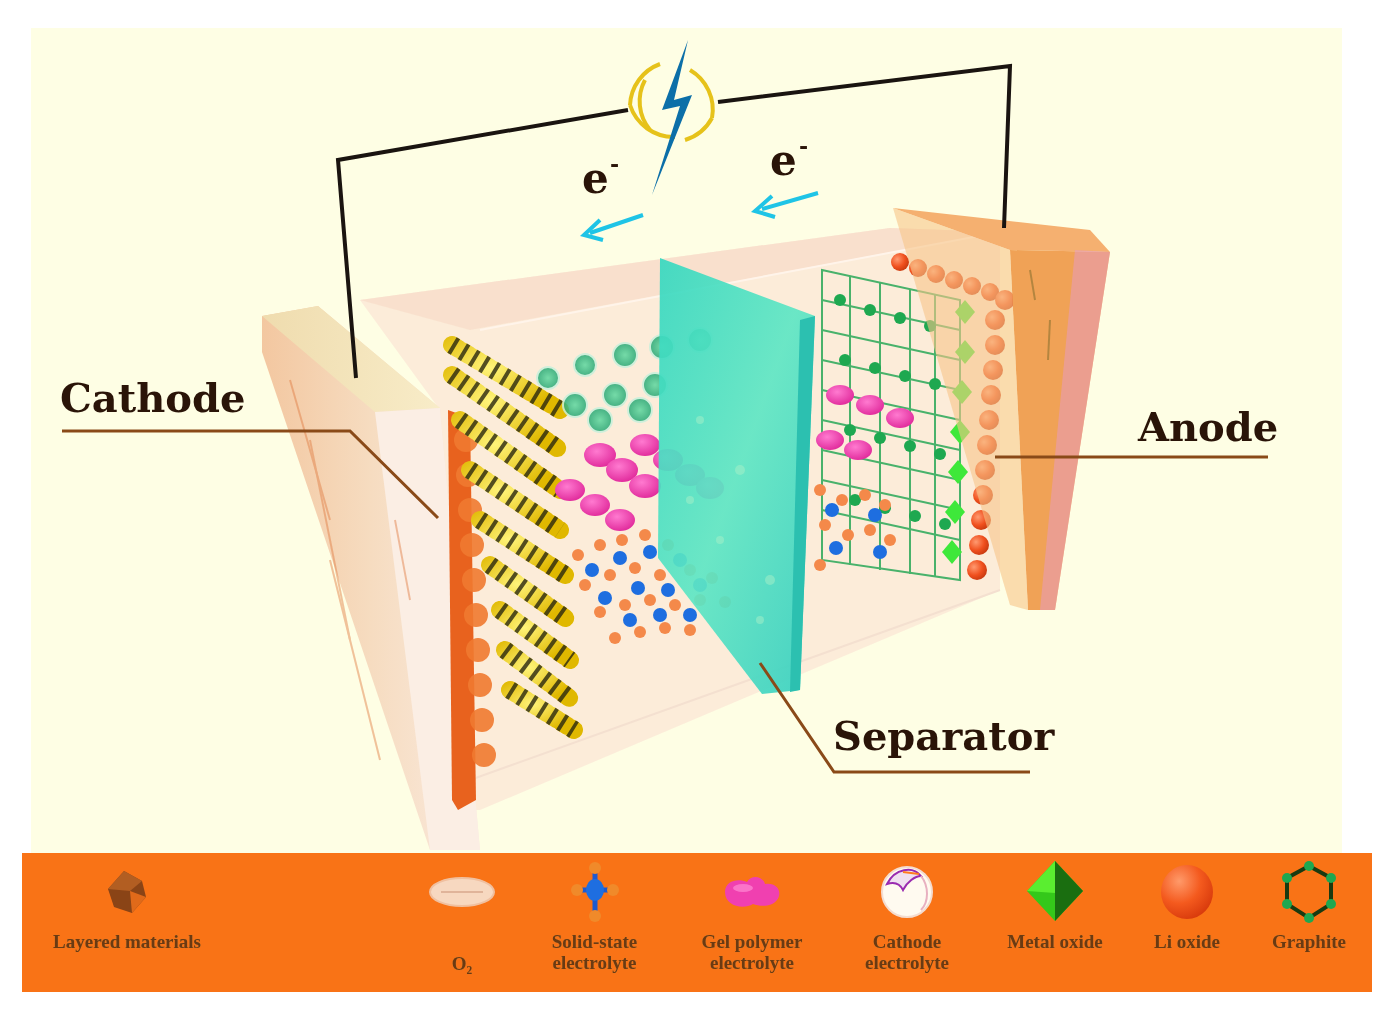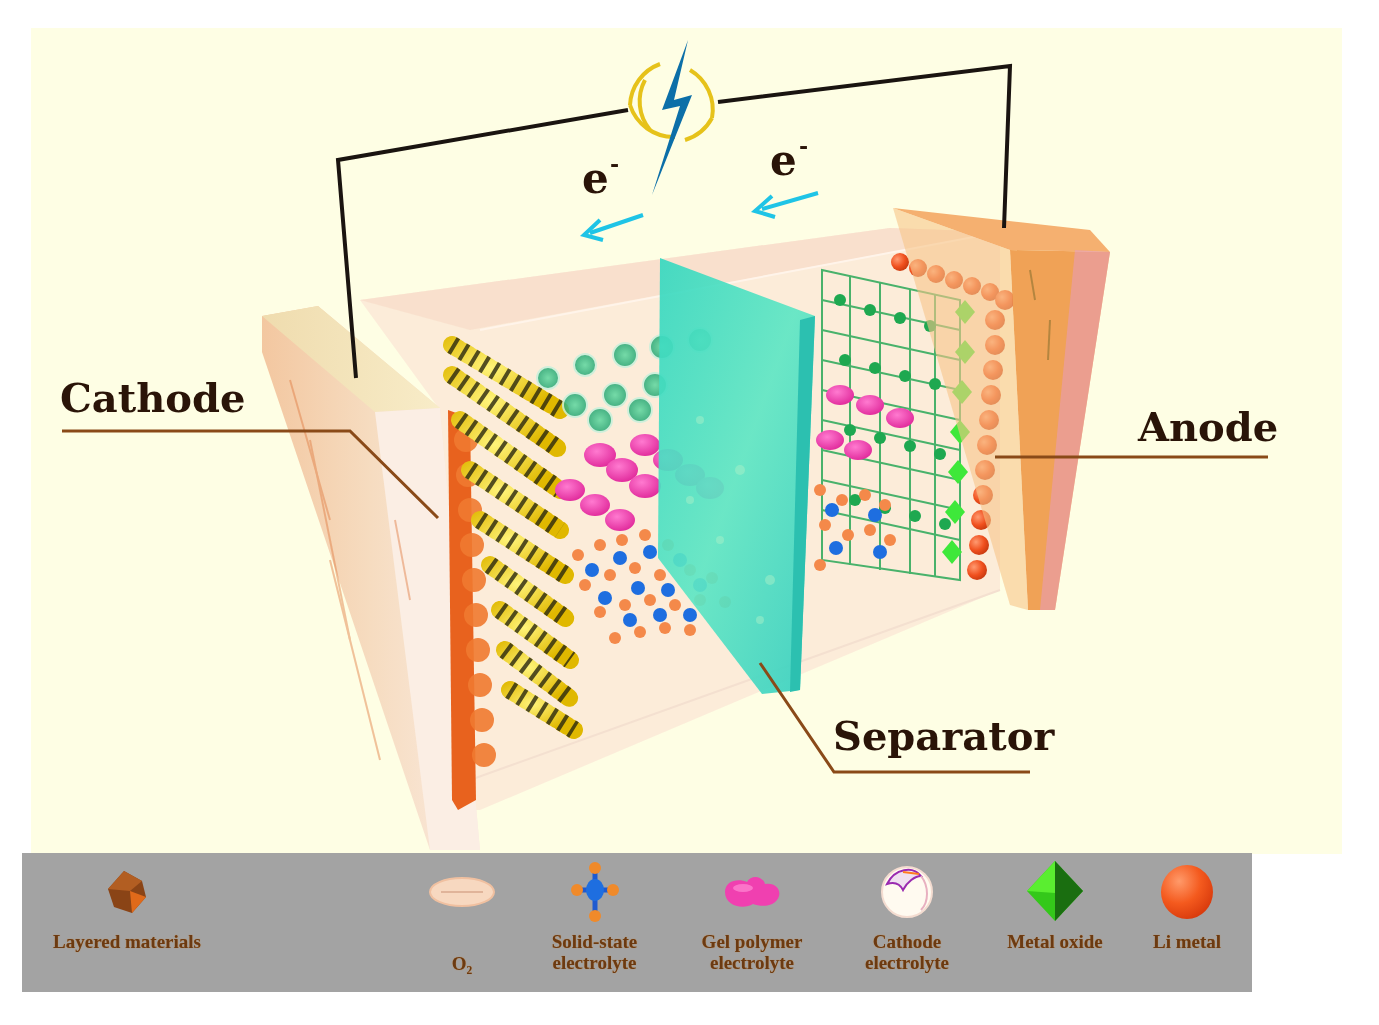--- a/index.html
+++ b/index.html
@@ -1,18 +1,18 @@
 <!DOCTYPE html>
 <html><head>
   <meta charset="utf-8">
   <style>
     html, body { margin: 0; padding: 0; background: #ffffff; }
     body { width: 1379px; height: 1025px; position: relative; overflow: hidden; font-family: "DejaVu Serif", "Liberation Serif", serif; }
     .panel { position: absolute; left: 31px; top: 28px; width: 1311px; height: 826px; background: #fefee4; }
-    .legend { position: absolute; left: 22px; top: 853px; width: 1230px; height: 139px; background: #a3a3a3; }
+    .legend { position: absolute; left: 22px; top: 853px; width: 1350px; height: 139px; background: #f97316; }
     svg.scene { position: absolute; left: 0; top: 0; }
     .lbl { font-family: "DejaVu Serif", "Liberation Serif", serif; font-weight: bold; fill: #2a1408; }
     .legend-item { position: absolute; top: 0; height: 139px; display: flex; flex-direction: column; align-items: center; }
     .legend-icon { width: 80px; height: 78px; display: flex; align-items: center; justify-content: center; }
     .legend-label { font-family: "Liberation Serif", "DejaVu Serif", serif; font-weight: bold; font-size: 19px; line-height: 21px; color: #6b3a12; text-align: center; white-space: pre-line; text-shadow: 0 0 1px #c8843c; }
   </style>
 </head>
 <body>
 
 <div class="panel"></div>
@@ -424,23 +424,39 @@
     </div>
     <div class="legend-label">Metal oxide</div>
   </div>
 
   <div class="legend-item" style="left:1110px;width:110px;">
     <div class="legend-icon">
       <svg width="60" height="60" viewBox="0 0 60 60">
         <ellipse cx="30" cy="30" rx="26" ry="27" fill="url(#liBallL)"></ellipse>
       </svg>
     </div>
-    <div class="legend-label">Li metal</div>
-  </div>
-
+    <div class="legend-label">Li oxide</div>
+  </div>
+
+  <div class="legend-item" style="left:1232px;width:110px;">
+    <div class="legend-icon">
+      <svg width="60" height="64" viewBox="0 0 60 64">
+        <polygon points="30,6 52,18 52,44 30,58 8,44 8,18" fill="none" stroke="#1a3a10" stroke-width="4"></polygon>
+        <g fill="#1ea850">
+          <circle cx="30" cy="6" r="5"></circle>
+            <circle cx="52" cy="18" r="5"></circle>
+            <circle cx="52" cy="44" r="5"></circle>
+          <circle cx="30" cy="58" r="5"></circle>
+            <circle cx="8" cy="44" r="5"></circle>
+            <circle cx="8" cy="18" r="5"></circle>
+        </g>
+      </svg>
+    </div>
+    <div class="legend-label">Graphite</div>
+  </div>
 
   <svg width="0" height="0" style="position:absolute">
     <defs>
       <radialGradient id="liBallL" cx="0.35" cy="0.3" r="0.75">
         <stop offset="0" stop-color="#ff9a6a"></stop>
         <stop offset="0.55" stop-color="#f45a1e"></stop>
         <stop offset="1" stop-color="#d83a0c"></stop>
       </radialGradient>
       <radialGradient id="darkBallL" cx="0.4" cy="0.4" r="0.7">
         <stop offset="0" stop-color="#5a4a20"></stop>

